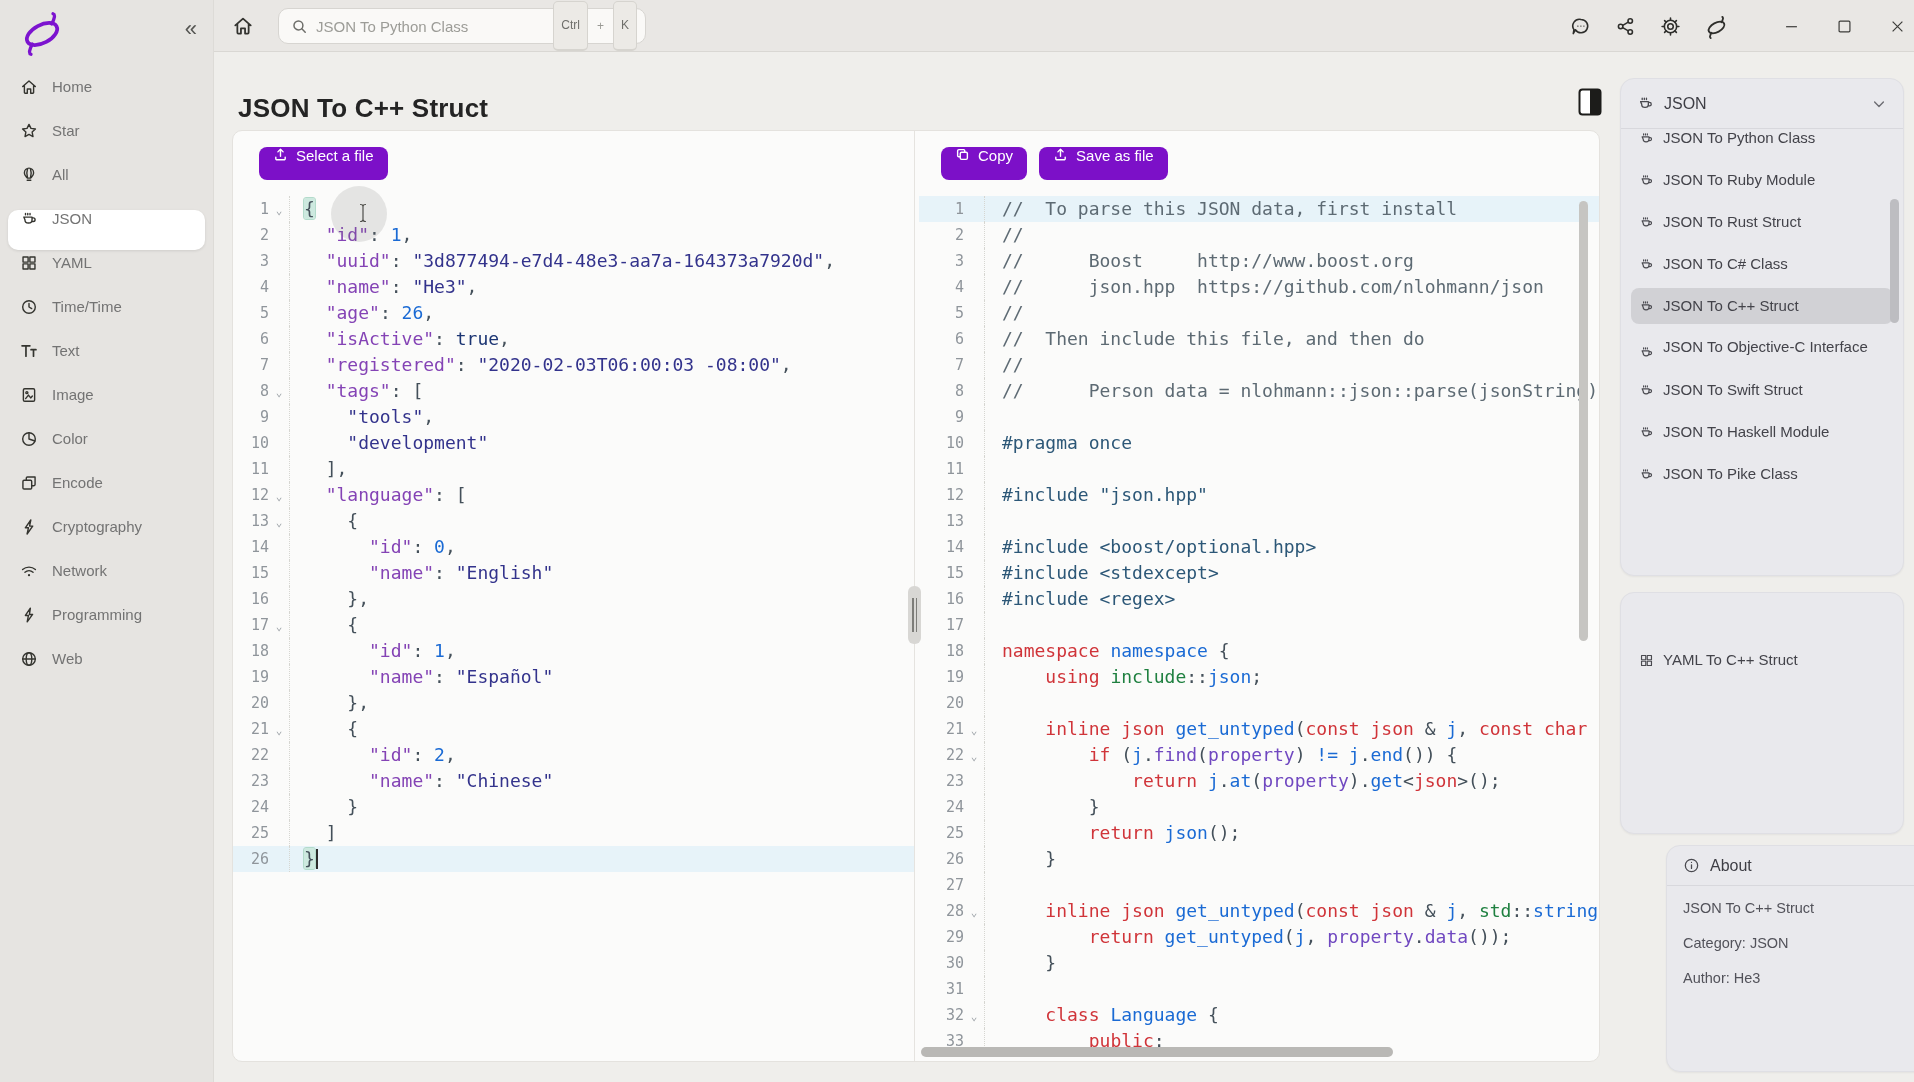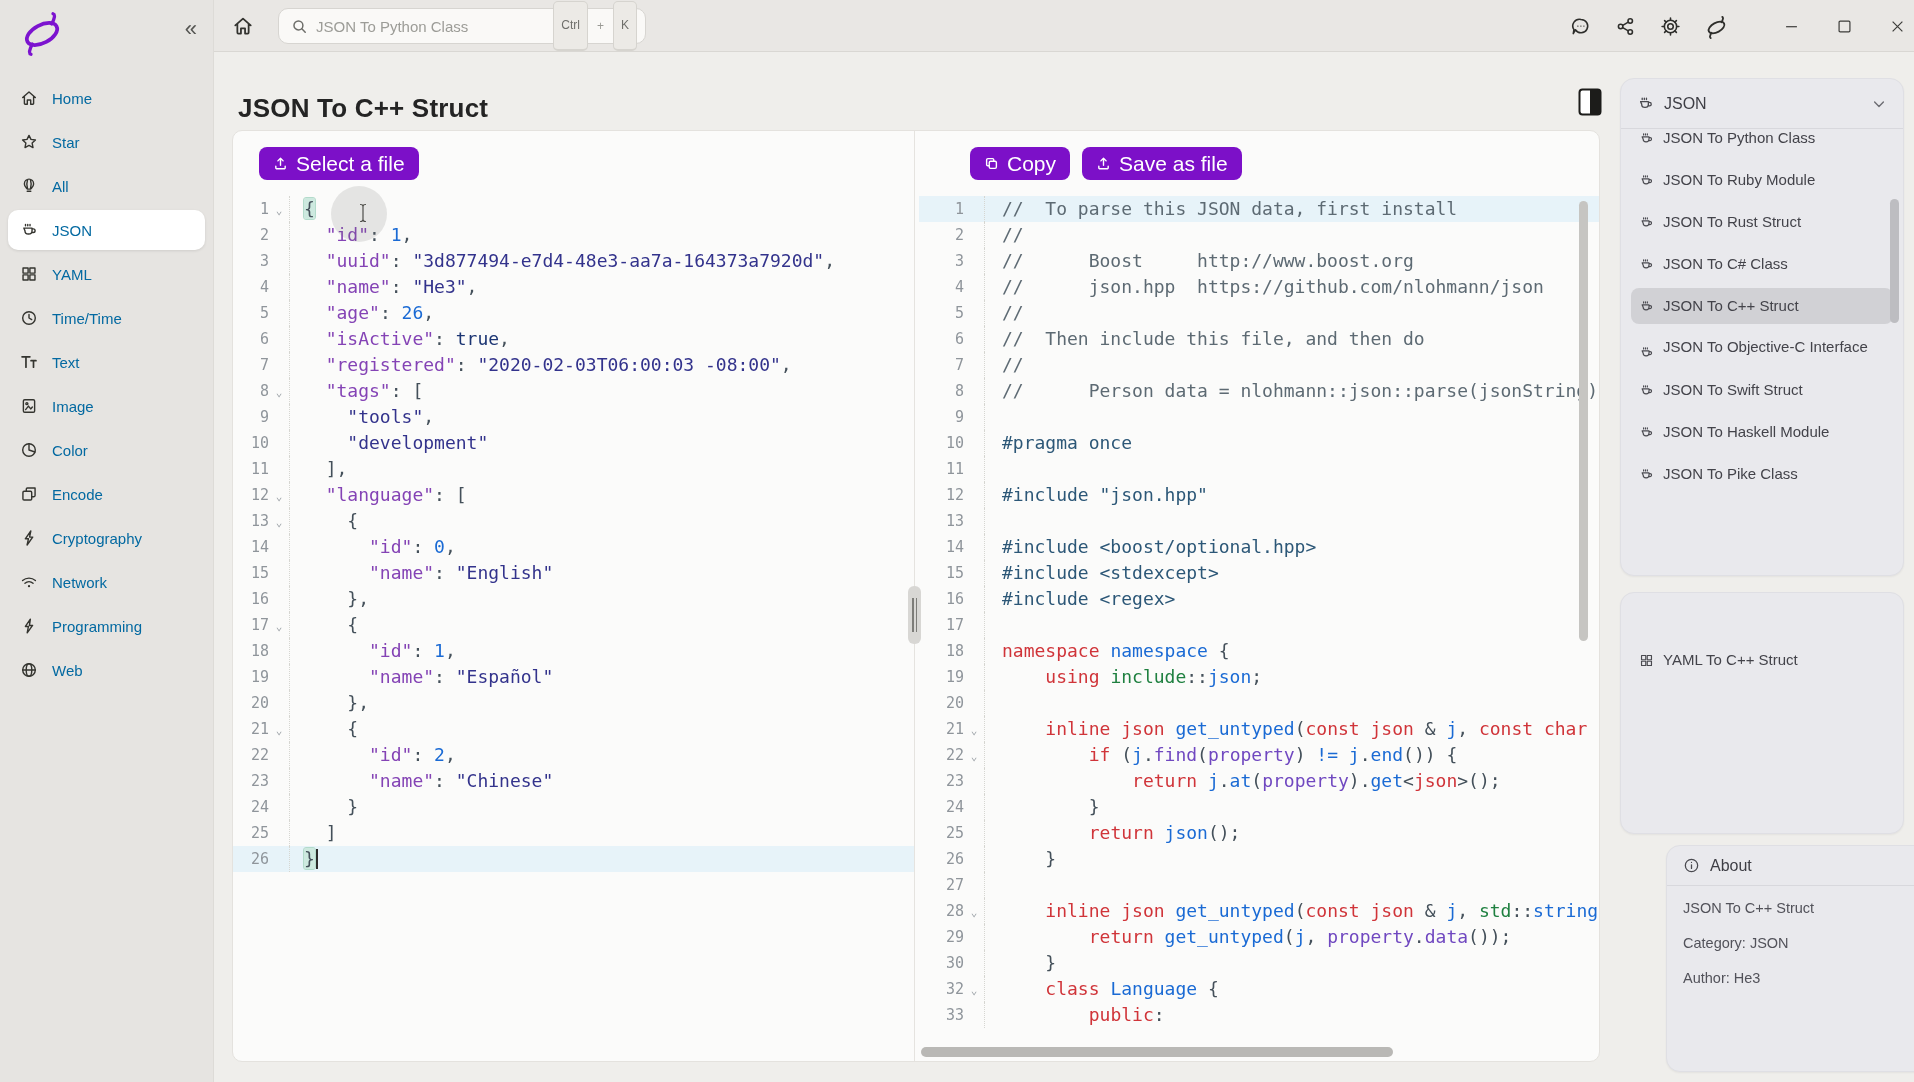--- a/index.html
+++ b/index.html
@@ -5,21 +5,21 @@
   html,body{margin:0;padding:0;width:1914px;height:1082px;overflow:hidden;
     font-family:"Liberation Sans",sans-serif;background:#efeeeb;color:#3a3a37;}
   *{box-sizing:border-box;}
   svg{display:block;}
 
   
   .sidebar{position:absolute;left:0;top:0;width:214px;height:1082px;background:#e6e4e1;border-right:1px solid #dddbd7;}
   .logo{position:absolute;left:20px;top:12px;width:44px;height:44px;color:#7c13cf;}
   .collapse-btn{position:absolute;right:16px;top:18px;font-size:22px;color:#56565300;color:#565653;cursor:default;line-height:1;}
   .menu{position:absolute;top:78px;left:0;right:0;}
-  .side-item{height:40px;margin:0 8px 4px 8px;border-radius:10px;display:flex;align-items:center;padding:0 12px;gap:14px;font-size:15px;color:#0369a1;}
+  .side-item{height:40px;margin:0 8px 4px 8px;border-radius:10px;display:flex;align-items:flex-start;padding:0 12px;gap:14px;font-size:15px;color:#737373;}
   .side-item.sel{background:#ffffff;box-shadow:0 1px 3px rgba(0,0,0,.10);font-weight:500;}
   .side-item .ic{width:18px;height:18px;color:#34342f;flex:0 0 18px;}
 
   
   .topbar{position:absolute;left:214px;top:0;width:1700px;height:52px;background:#e9e7e4;border-bottom:1px solid #d9d7d3;}
   .tb-home{position:absolute;left:18px;top:15px;width:22px;height:22px;color:#33332f;}
   .searchbox{position:absolute;left:64px;top:8px;width:368px;height:36px;background:#faf9f7;border:1px solid #d7d5d1;border-radius:10px;display:flex;align-items:center;padding:0 8px 0 12px;gap:8px;}
   .searchbox .mag{width:17px;height:17px;color:#6d6d69;flex:0 0 17px;}
   .search-ph{flex:1;font-size:15px;color:#9c9c97;white-space:nowrap;overflow:hidden;}
   .kbd{background:#eceae6;border:1px solid #d6d4cf;border-bottom-width:2px;border-radius:5px;font-size:12px;color:#6f6f6b;padding:16px 7px;line-height:1.3;}
@@ -34,24 +34,24 @@
   .page-title{position:absolute;left:24px;top:24px;font-size:26px;font-weight:600;color:#242424;letter-spacing:.2px;}
   .panel-toggle{position:absolute;left:1364px;top:36px;width:24px;height:28px;}
   .editor-card{position:absolute;left:18px;top:78px;width:1368px;height:932px;background:#fbfbfa;border:1px solid #e4e2de;border-radius:10px;overflow:hidden;}
   .v-divider{position:absolute;left:681px;top:0;bottom:0;width:1px;background:#e5e3df;}
   .grip{position:absolute;left:675px;top:455px;width:13px;height:58px;background:#d8d7d4;border-radius:6px;display:flex;align-items:center;justify-content:center;gap:2px;}
   .grip i{display:block;width:1.5px;height:34px;background:#7d7d79;}
 
   .pane{position:absolute;top:0;bottom:0;overflow:hidden;}
   .pane.left{left:0;width:681px;}
   .pane.right{left:686px;width:682px;}
-  .btn{height:33px;border-radius:8px;background:#7c10c8;color:#fff;font-size:21px;display:inline-flex;align-items:center;gap:8px;padding:0 14px;border:none;font-family:"Liberation Sans",sans-serif;}
+  .btn{height:33px;border-radius:8px;background:#7c10c8;color:#fff;font-size:15px;display:inline-flex;gap:8px;padding:0 14px;border:none;font-family:"Liberation Sans",sans-serif;}
   .btn .ic{width:15px;height:15px;color:#fff;}
   .pane.left .btn-row{position:absolute;left:26px;top:16px;display:flex;gap:12px;}
-  .pane.right .btn-row{position:absolute;left:22px;top:16px;display:flex;gap:12px;margin-left:29px;}
+  .pane.right .btn-row{position:absolute;left:22px;top:16px;display:flex;gap:12px;}
 
   .code-area{position:absolute;left:0;right:0;top:65px;bottom:0;font-family:"DejaVu Sans Mono",monospace;font-size:18px;}
   .code-row{display:flex;height:26px;line-height:26px;white-space:pre;}
   .code-row.hl{background:#e7f3f9;}
   .ln{color:#8f959b;font-size:15px;text-align:right;flex:0 0 auto;}
   .pane.left .ln{width:36px;}
   .pane.right .ln{width:45px;}
   .fold{width:20px;flex:0 0 20px;text-align:center;color:#9aa0a6;font-size:11px;line-height:30px;}
   .ctext{border-left:1px dotted #d6d6d1;padding-left:14px;flex:1;overflow:hidden;}
   .pane.right .ctext{padding-left:17px;}
@@ -406,20 +406,21 @@
           <div class="code-row"><span class="ln">21</span><span class="fold">⌄</span><span class="ctext"><span class="tk p">    </span><span class="tk w">inline </span><span class="tk t">json </span><span class="tk f">get_untyped</span><span class="tk p">(</span><span class="tk w">const </span><span class="tk t">json </span><span class="tk p">&amp; </span><span class="tk f">j</span><span class="tk p">, </span><span class="tk w">const </span><span class="tk t">char </span><span class="tk p">* </span></span></div>
           <div class="code-row"><span class="ln">22</span><span class="fold">⌄</span><span class="ctext"><span class="tk p">        </span><span class="tk w">if </span><span class="tk p">(</span><span class="tk f">j</span><span class="tk p">.</span><span class="tk v">find</span><span class="tk p">(</span><span class="tk v">property</span><span class="tk p">) </span><span class="tk o">!= </span><span class="tk f">j</span><span class="tk p">.</span><span class="tk f">end</span><span class="tk p">()) {</span></span></div>
           <div class="code-row"><span class="ln">23</span><span class="fold"></span><span class="ctext"><span class="tk p">            </span><span class="tk w">return </span><span class="tk f">j</span><span class="tk p">.</span><span class="tk f">at</span><span class="tk p">(</span><span class="tk v">property</span><span class="tk p">).</span><span class="tk f">get</span><span class="tk p">&lt;</span><span class="tk t">json</span><span class="tk p">&gt;();</span></span></div>
           <div class="code-row"><span class="ln">24</span><span class="fold"></span><span class="ctext"><span class="tk p">        }</span></span></div>
           <div class="code-row"><span class="ln">25</span><span class="fold"></span><span class="ctext"><span class="tk p">        </span><span class="tk w">return </span><span class="tk f">json</span><span class="tk p">();</span></span></div>
           <div class="code-row"><span class="ln">26</span><span class="fold"></span><span class="ctext"><span class="tk p">    }</span></span></div>
           <div class="code-row"><span class="ln">27</span><span class="fold"></span><span class="ctext"></span></div>
           <div class="code-row"><span class="ln">28</span><span class="fold">⌄</span><span class="ctext"><span class="tk p">    </span><span class="tk w">inline </span><span class="tk t">json </span><span class="tk f">get_untyped</span><span class="tk p">(</span><span class="tk w">const </span><span class="tk t">json </span><span class="tk p">&amp; </span><span class="tk f">j</span><span class="tk p">, </span><span class="tk g">std</span><span class="tk p">::</span><span class="tk f">string </span></span></div>
           <div class="code-row"><span class="ln">29</span><span class="fold"></span><span class="ctext"><span class="tk p">        </span><span class="tk w">return </span><span class="tk f">get_untyped</span><span class="tk p">(</span><span class="tk f">j</span><span class="tk p">, </span><span class="tk v">property</span><span class="tk p">.</span><span class="tk v">data</span><span class="tk p">());</span></span></div>
           <div class="code-row"><span class="ln">30</span><span class="fold"></span><span class="ctext"><span class="tk p">    }</span></span></div>
+          <div class="code-row"><span class="ln">31</span><span class="fold"></span><span class="ctext"></span></div>
           <div class="code-row"><span class="ln">32</span><span class="fold">⌄</span><span class="ctext"><span class="tk p">    </span><span class="tk w">class </span><span class="tk f">Language </span><span class="tk p">{</span></span></div>
           <div class="code-row"><span class="ln">33</span><span class="fold"></span><span class="ctext"><span class="tk p">        </span><span class="tk w">public</span><span class="tk p">:</span></span></div>
         </div>
       <div class="vscroll" style="right:13px;top:70px;height:440px;"></div>
     </div>
     <div class="hscroll" style="left:688px;top:916px;width:472px;"></div>
   </div>
 </main>
 
 <aside class="rightbar">

